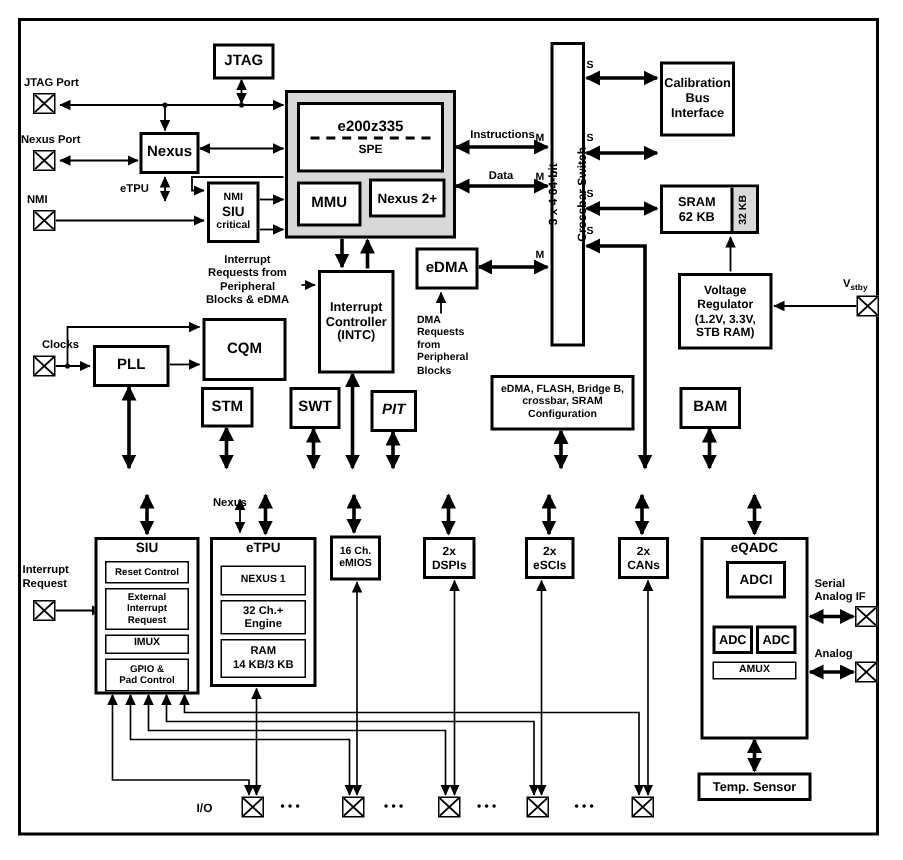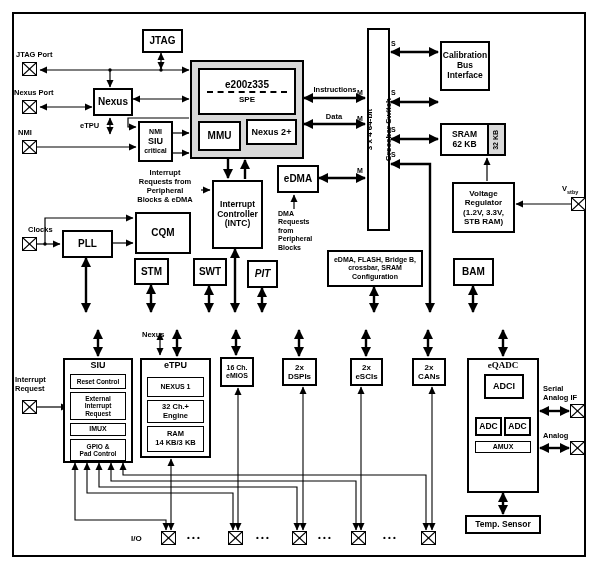--- a/index.html
+++ b/index.html
@@ -194,21 +194,21 @@
   <div class="bx f7" style="left:220px;top:357px;width:34px;height:30px;"><span>16 Ch.
 eMIOS</span></div>
   <div class="bx f8" style="left:282px;top:358px;width:35px;height:28px;"><span>2x
 DSPIs</span></div>
   <div class="bx f8" style="left:350px;top:358px;width:33px;height:28px;"><span>2x
 eSCIs</span></div>
   <div class="bx f8" style="left:412px;top:358px;width:34px;height:28px;"><span>2x
 CANs</span></div>
 
   <div class="bx" style="left:467px;top:358px;width:72px;height:135px;"></div>
-  <div class="lbl f9 ctr" style="left:467px;top:360px;width:72px;font-family:Liberation Serif, serif;">eQADC</div>
+  <div class="lbl f9 ctr" style="left:467px;top:360px;width:72px;">eQADC</div>
   <div class="bx f9" style="left:484px;top:374px;width:40px;height:25px;"><span>ADCI</span></div>
   <div class="bx f85" style="left:475px;top:417px;width:27px;height:19px;"><span>ADC</span></div>
   <div class="bx f85" style="left:504px;top:417px;width:27px;height:19px;"><span>ADC</span></div>
   <div class="bx thin f7" style="left:475px;top:441px;width:56px;height:12px;"><span>AMUX</span></div>
 
   <div class="bx f85" style="left:465px;top:515px;width:76px;height:19px;"><span>Temp. Sensor</span></div>
 
   <div class="xpad" style="left:22px;top:62px;">
       <svg viewBox="0 0 10 10" preserveAspectRatio="none">
         <line x1="0" y1="0" x2="10" y2="10" stroke="#000" stroke-width="1"></line>

